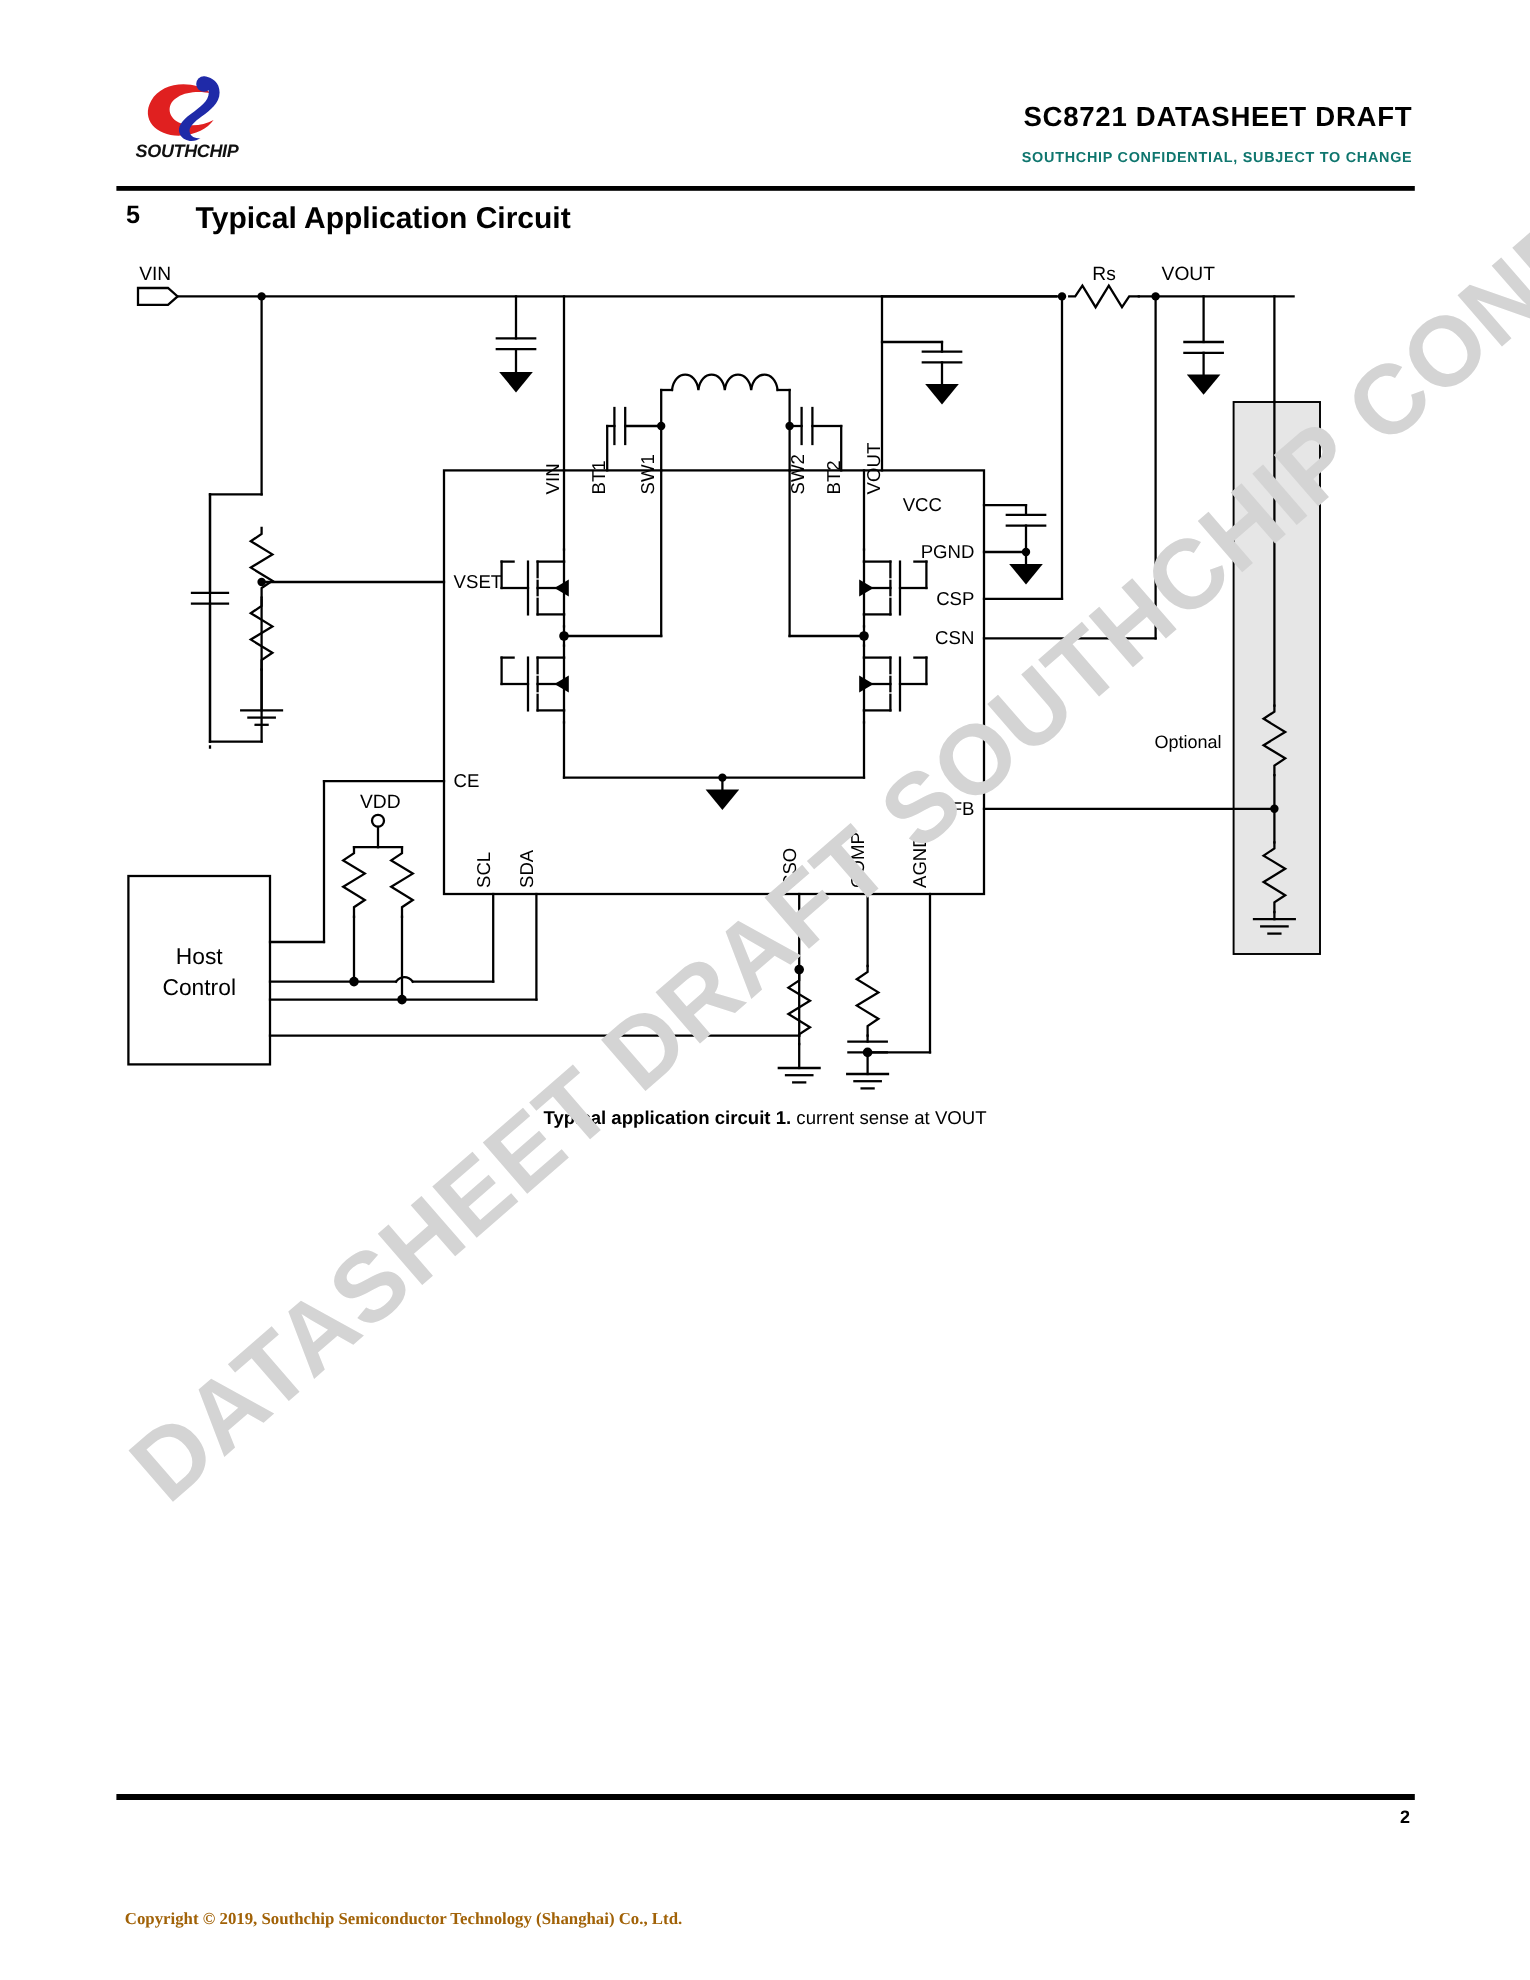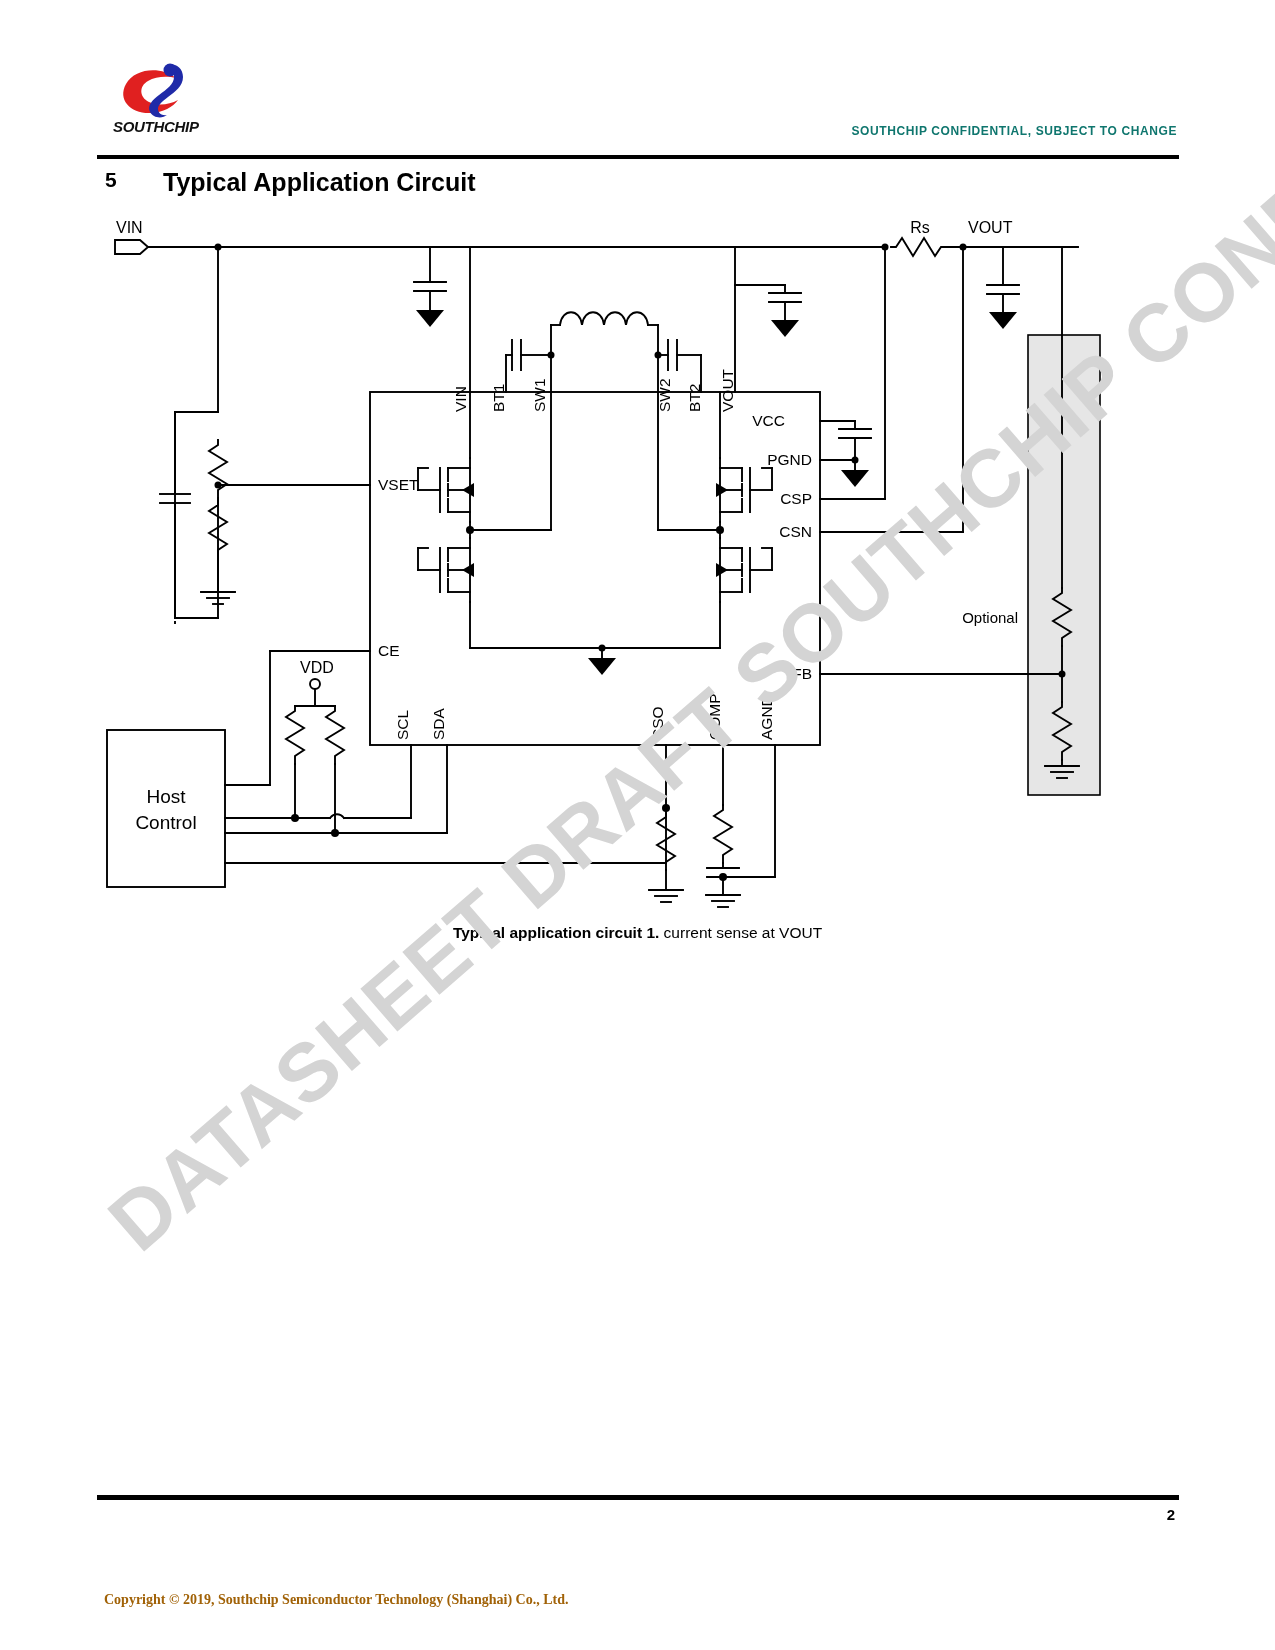--- a/index.html
+++ b/index.html
@@ -100,20 +100,21 @@
         <path d="M57 2 C64 2, 70 7, 70 15 C70 24, 62 30, 55 35
                  C49 39.5, 45 43, 45 47 C45 51, 49 54, 54 53
                  C49 57, 40 56, 37 50 C34 44, 39 38, 46 33
                  C54 27, 61 22, 61 15 C61 9, 58 5, 53 5
                  C56 2.5, 56 2, 57 2 Z" fill="#1f2aa8"></path>
         <circle cx="57" cy="8" r="6.5" fill="#1f2aa8"></circle>
       </svg>
       <div class="logo-word">SOUTHCHIP</div>
     </div>
 
+    <div class="doc-title">SC8721  DATASHEET  DRAFT</div>
     <div class="confidential">SOUTHCHIP  CONFIDENTIAL,  SUBJECT  TO  CHANGE</div>
   </div>
   <div class="hrule-top"></div>
 
   <div class="sec-num">5</div>
   <div class="sec-title">Typical Application Circuit</div>
 
   <div class="diagram">
   <svg width="1275" height="760" viewBox="0 0 1275 760">
     <defs>

